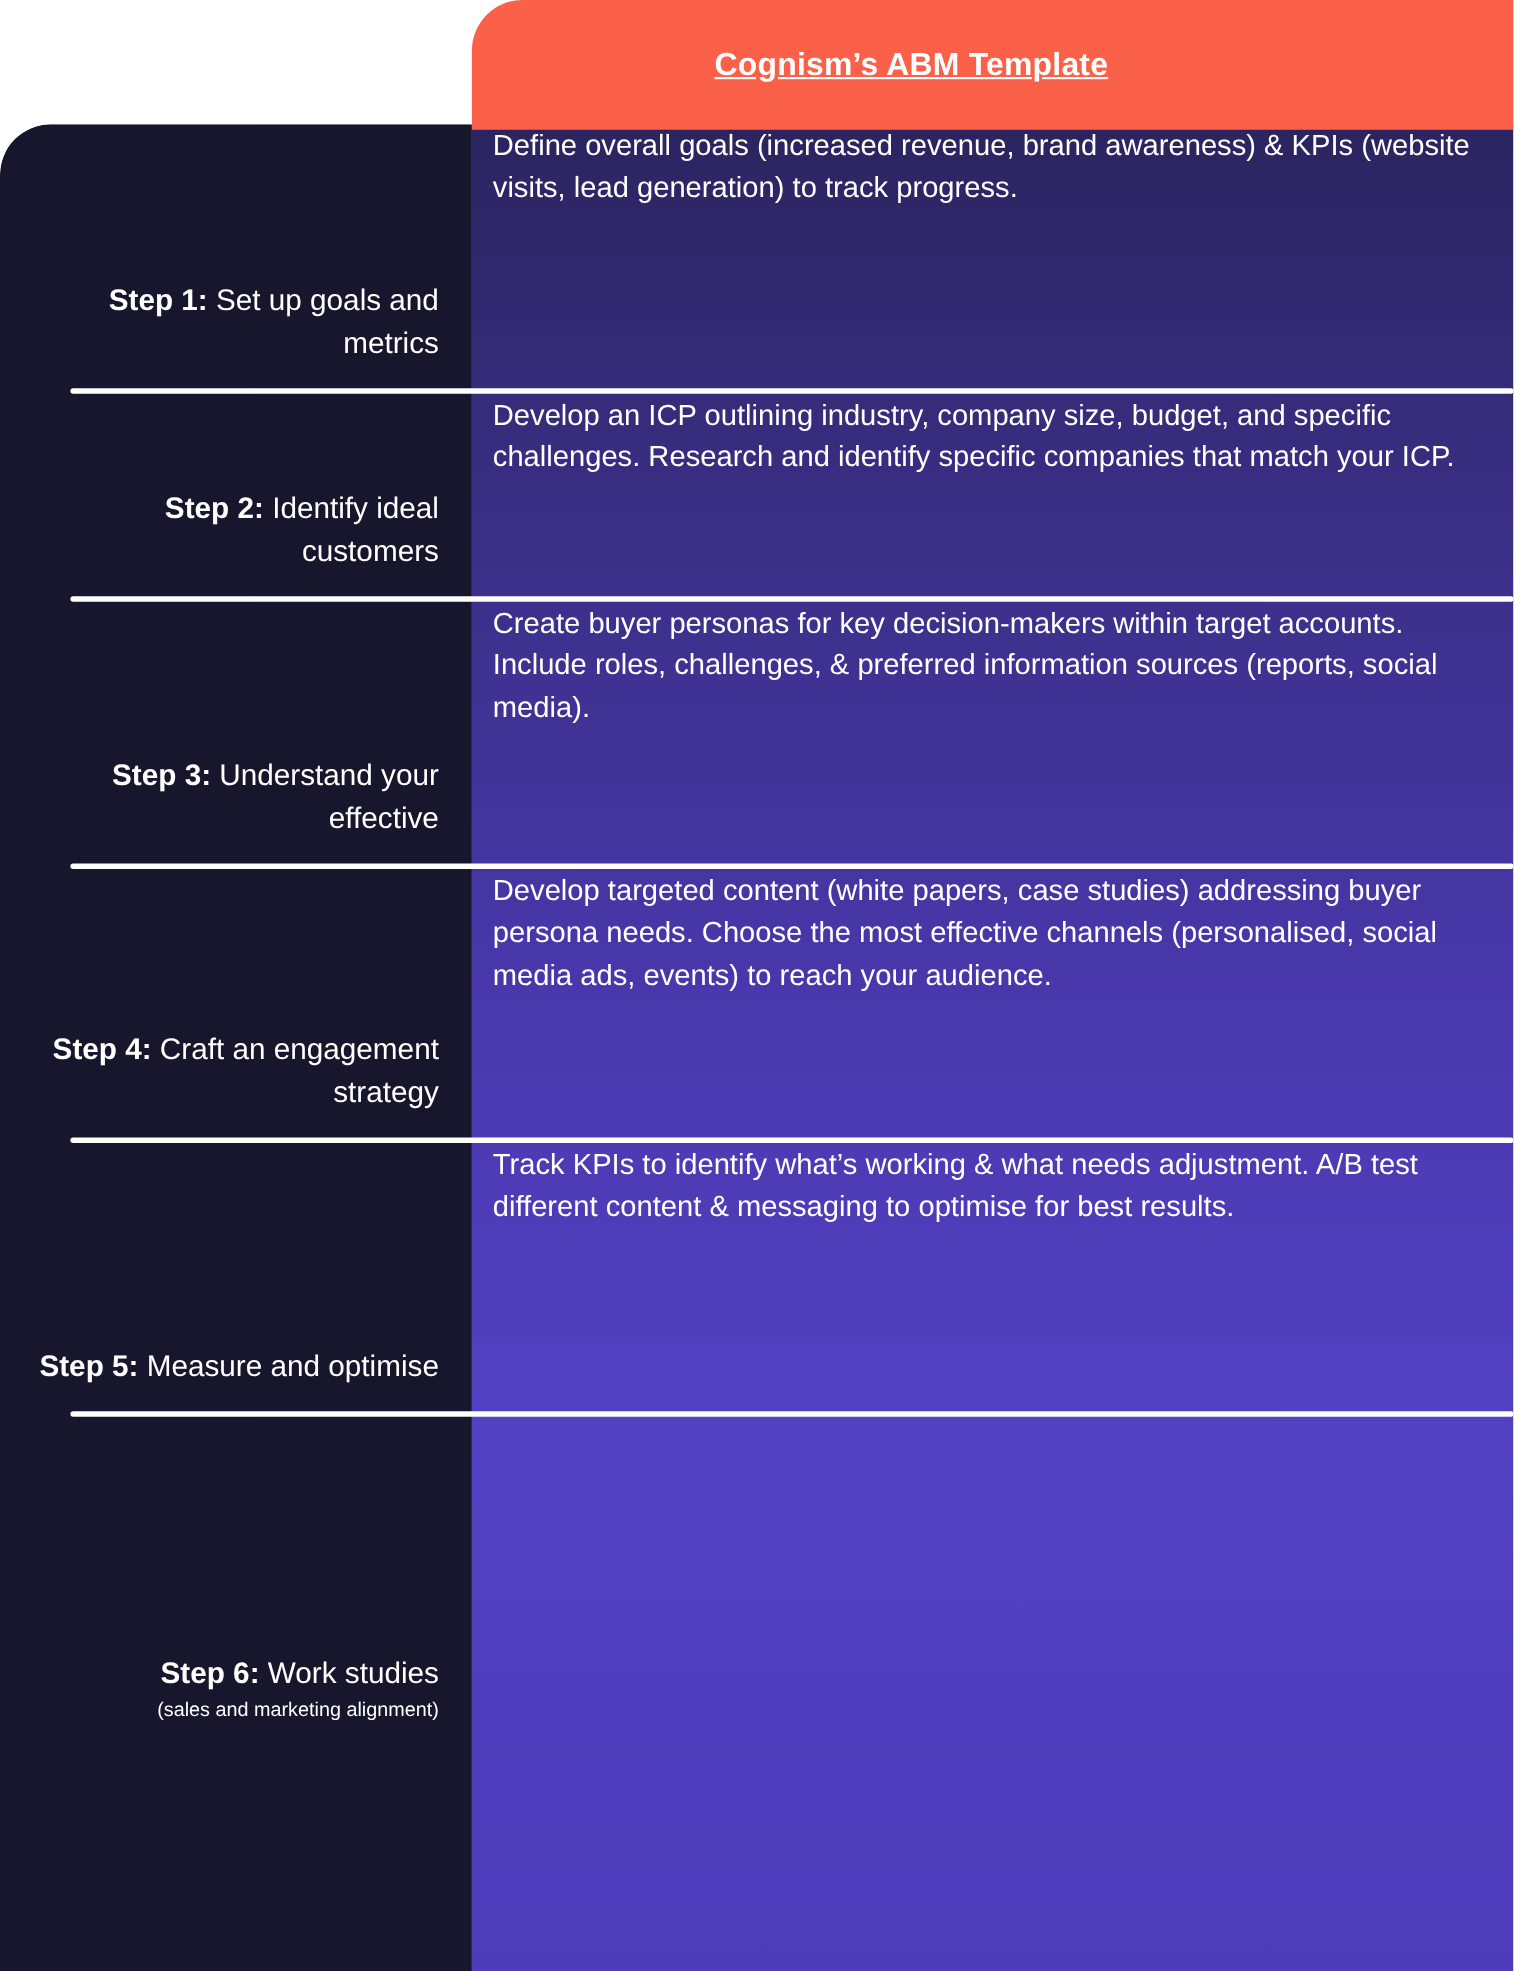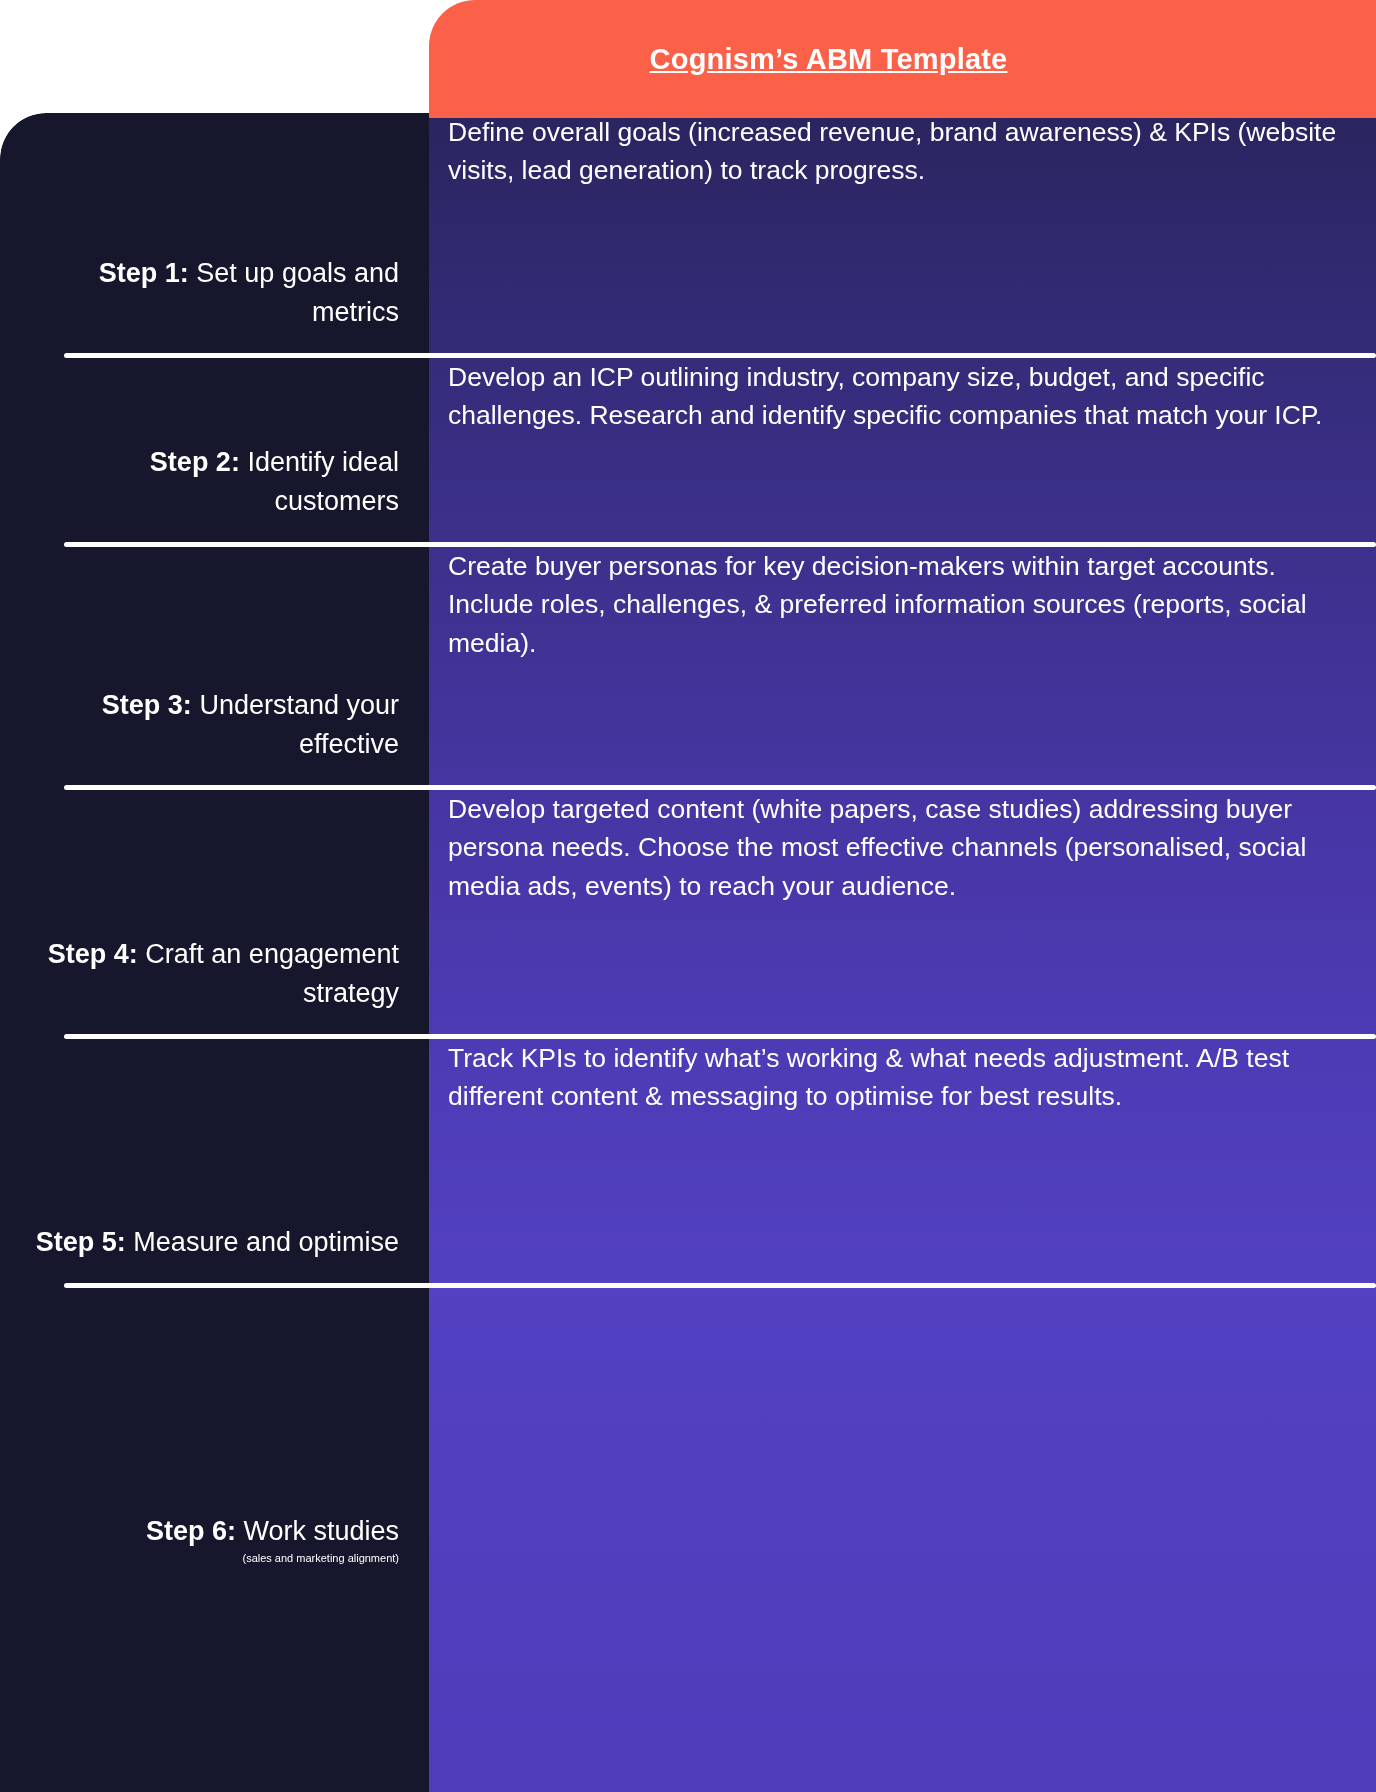--- a/index.html
+++ b/index.html
@@ -98,21 +98,21 @@
   }
   .step-title {
     color: #ffffff;
     font-size: 27px;
     line-height: 1.42;
     font-weight: normal;
   }
   .step-title b { font-weight: bold; }
   .step-sub {
     color: #ffffff;
-    font-size: 11px;
+    font-size: 18px;
     line-height: 1.35;
     font-weight: normal;
     margin-top: 1px;
   }
 
   .cell-desc {
     flex: 1 1 auto;
     display: flex;
     flex-direction: column;
     padding: 0 38px 22px 19px;

